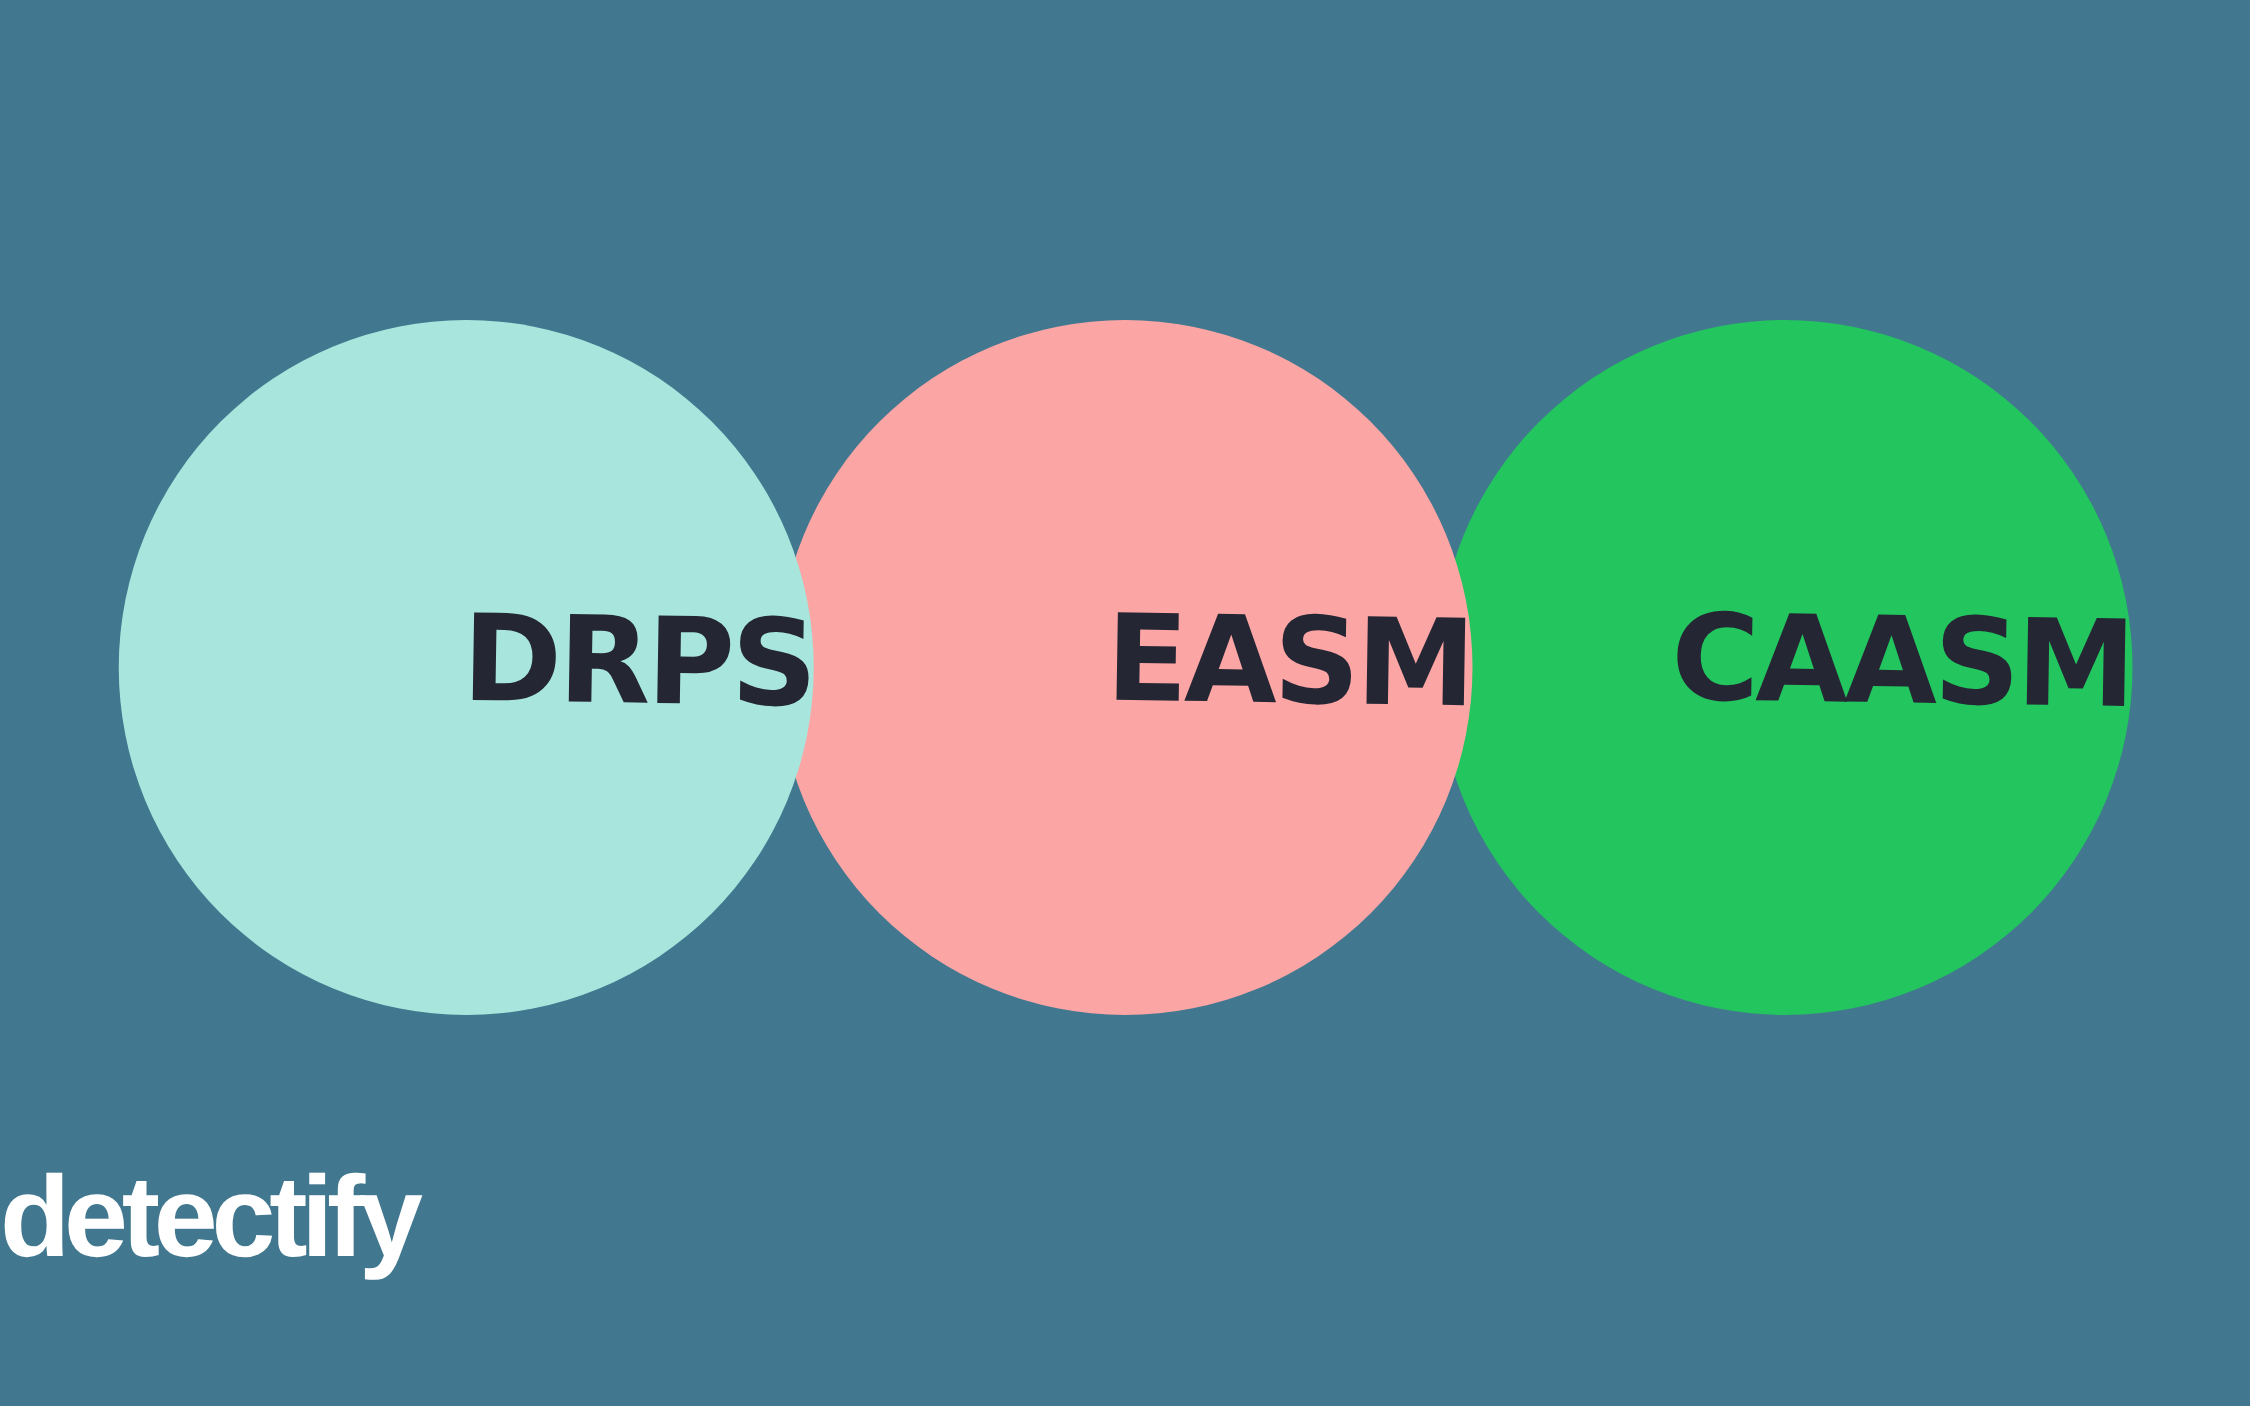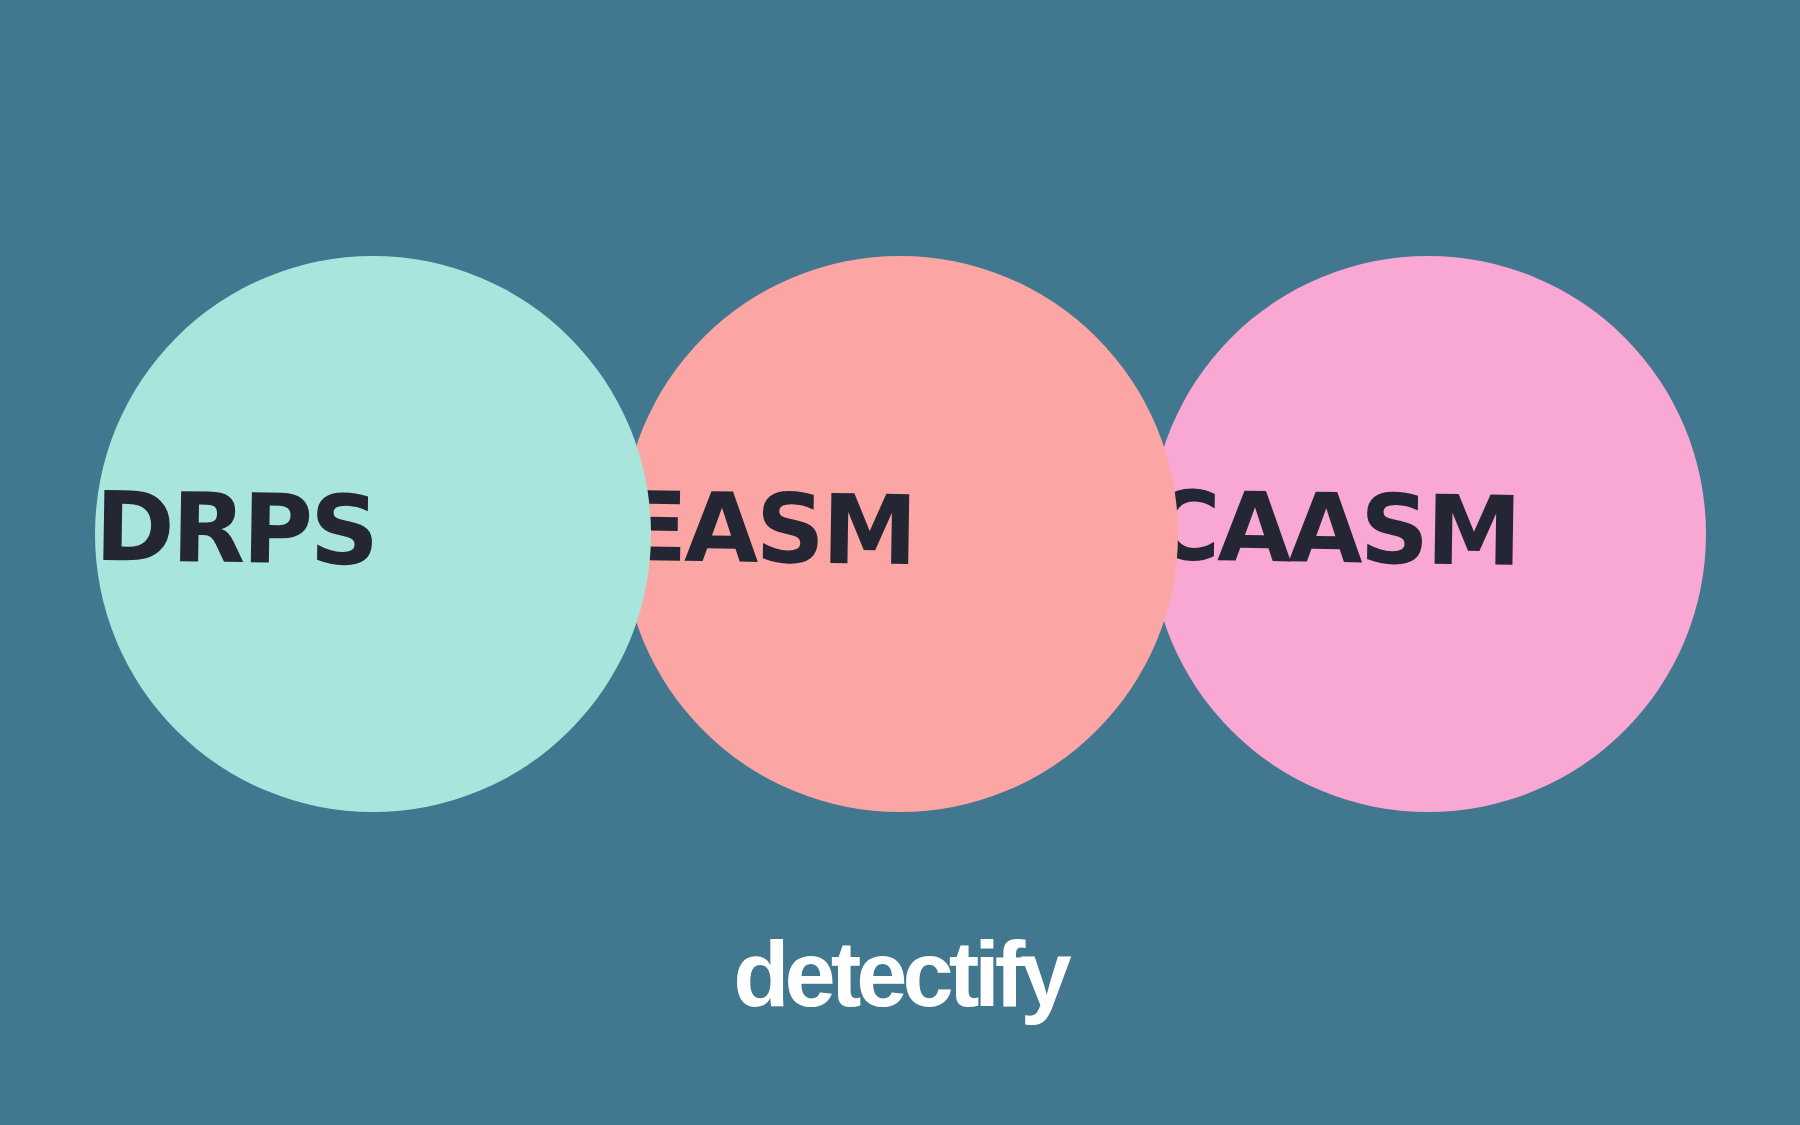--- a/index.html
+++ b/index.html
@@ -7,53 +7,52 @@
       width: 1800px; height: 1125px; overflow: hidden;
       background: #41788F;
       position: relative;
       font-family: "Liberation Sans", sans-serif;
     }
     .circle {
       position: absolute;
       width: 556px; height: 556px;
       border-radius: 50%;
       top: 256px;
-      display: flex; align-items: center; justify-content: flex-start;
+      display: flex; align-items: center; justify-content: flex-end;
     }
     .circle.c1 { left: 95px; z-index: 3; }
     .circle.c2 { left: 622px; z-index: 2; }
     .circle.c3 { left: 1150px; z-index: 1; }
     .label {
       font-family: "DejaVu Sans", sans-serif;
       font-weight: bold;
       font-size: 96px;
       letter-spacing: -3px;
       color: #242634;
       transform: rotate(0.9deg);
       margin-top: -10px;
     }
     .logo {
       position: absolute;
       left: 0; right: 0;
       top: 928px;
-      text-align: center;
       color: #ffffff;
       font-family: "Liberation Sans", sans-serif;
       font-weight: bold;
       font-size: 92px;
       letter-spacing: -5px;
       line-height: 1;
     }
   </style>
 </head>
 <body>
 
 <div class="circle c1" style="background:#A8E6DD;">
   <span class="label">DRPS</span>
 </div>
 <div class="circle c2" style="background:#fca5a5;">
   <span class="label">EASM</span>
 </div>
-<div class="circle c3" style="background:#f9a8d4;">
+<div class="circle c3" style="background:#22c55e;">
   <span class="label">CAASM</span>
 </div>
 
 <div class="logo">detectify</div>
 
 </body></html>

